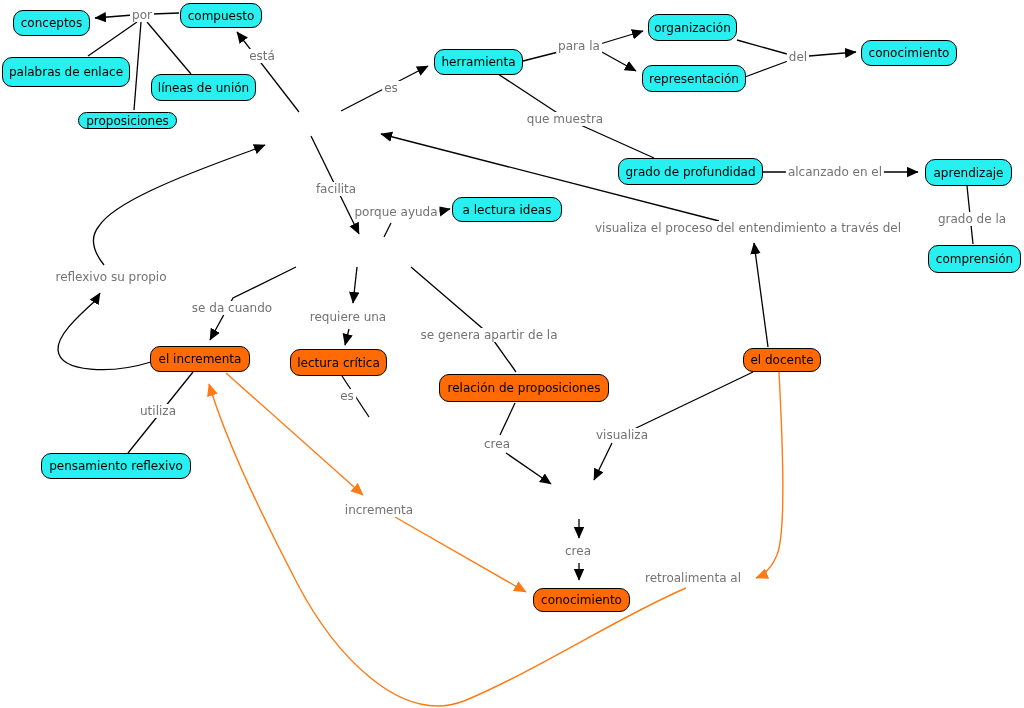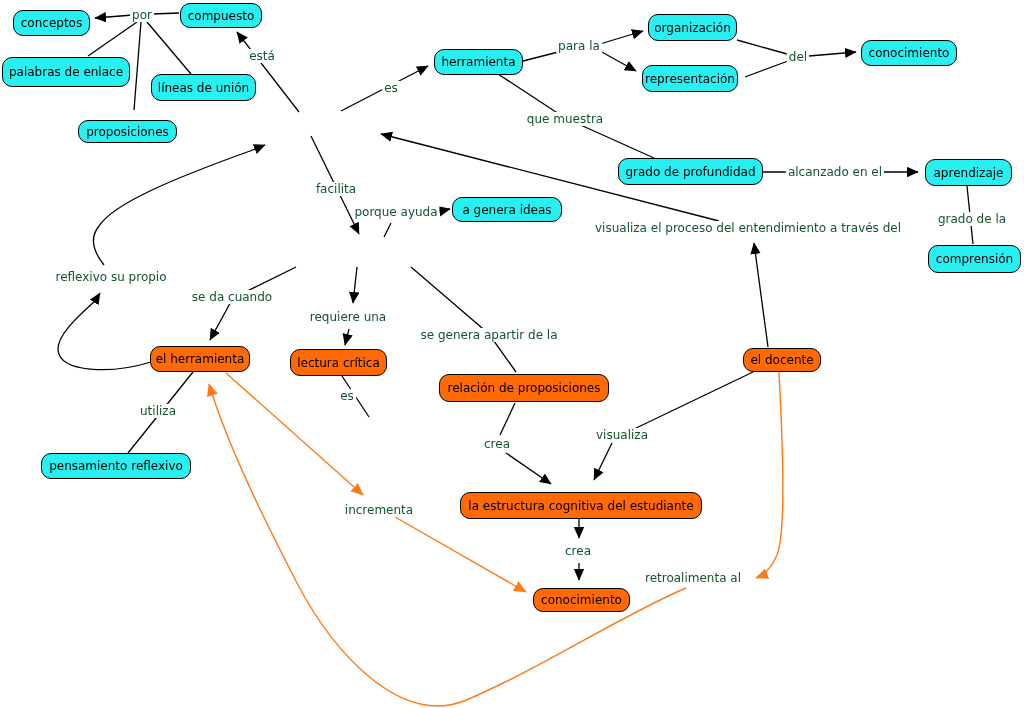--- a/index.html
+++ b/index.html
@@ -3,21 +3,21 @@
 <meta charset="utf-8">
 <style>
   html,body{margin:0;padding:0;background:#ffffff;}
   #canvas{
     position:relative;width:1024px;height:708px;background:#ffffff;overflow:hidden;
     font-family:"DejaVu Sans","Liberation Sans",sans-serif;
   }
   #edges{position:absolute;left:0;top:0;z-index:1;}
   .elabel{
     position:absolute;z-index:2;transform:translate(-50%,-50%);
-    font-size:12px;color:#14532d;background:#ffffff;padding:0 2px;white-space:nowrap;
+    font-size:12px;color:#737373;background:#ffffff;padding:0 2px;white-space:nowrap;
   }
   .node{
     position:absolute;z-index:3;box-sizing:border-box;
     display:flex;align-items:center;justify-content:center;
     border:1.5px solid #000;border-radius:10px;
     font-size:12px;color:#000;white-space:nowrap;
   }
   .cyan{background:#28f0f0;}
   .orange{background:#ff6a05;}
 </style>
@@ -85,45 +85,44 @@
   <span class="elabel" style="left:391px;top:88px">es</span>
   <span class="elabel" style="left:579px;top:46px">para la</span>
   <span class="elabel" style="left:798px;top:57px">del</span>
   <span class="elabel" style="left:565px;top:119px">que muestra</span>
   <span class="elabel" style="left:835px;top:172px">alcanzado en el</span>
   <span class="elabel" style="left:972px;top:219px">grado de la</span>
   <span class="elabel" style="left:336px;top:189px">facilita</span>
   <span class="elabel" style="left:396px;top:212px">porque ayuda</span>
   <span class="elabel" style="left:748px;top:228px">visualiza el proceso del entendimiento a través del</span>
   <span class="elabel" style="left:111px;top:277px">reflexivo su propio</span>
-  <span class="elabel" style="left:232px;top:297px">se da cuando</span>
+  <span class="elabel" style="left:232px;top:308px">se da cuando</span>
   <span class="elabel" style="left:348px;top:317px">requiere una</span>
   <span class="elabel" style="left:489px;top:335px">se genera apartir de la</span>
   <span class="elabel" style="left:347px;top:396px">es</span>
   <span class="elabel" style="left:158px;top:411px">utiliza</span>
   <span class="elabel" style="left:497px;top:444px">crea</span>
   <span class="elabel" style="left:622px;top:435px">visualiza</span>
   <span class="elabel" style="left:379px;top:510px">incrementa</span>
   <span class="elabel" style="left:578px;top:551px">crea</span>
   <span class="elabel" style="left:693px;top:578px">retroalimenta al</span>
 
   <div class="node cyan" style="left:13px;top:10px;width:77px;height:26px">conceptos</div>
   <div class="node cyan" style="left:180px;top:3px;width:82px;height:25px">compuesto</div>
   <div class="node cyan" style="left:2px;top:57px;width:128px;height:30px">palabras de enlace</div>
   <div class="node cyan" style="left:151px;top:74px;width:105px;height:27px">líneas de unión</div>
-  <div class="node cyan" style="left:78px;top:120px;width:99px;height:23px">proposiciones</div>
+  <div class="node cyan" style="left:78px;top:112px;width:99px;height:17px">proposiciones</div>
   <div class="node cyan" style="left:434px;top:49px;width:89px;height:26px">herramienta</div>
   <div class="node cyan" style="left:648px;top:14px;width:89px;height:27px">organización</div>
-  <div class="node cyan" style="left:642px;top:65px;width:96px;height:27px">representación</div>
+  <div class="node cyan" style="left:642px;top:65px;width:104px;height:27px">representación</div>
   <div class="node cyan" style="left:861px;top:40px;width:96px;height:26px">conocimiento</div>
   <div class="node cyan" style="left:618px;top:158px;width:145px;height:27px">grado de profundidad</div>
   <div class="node cyan" style="left:925px;top:159px;width:87px;height:27px">aprendizaje</div>
   <div class="node cyan" style="left:928px;top:245px;width:93px;height:28px">comprensión</div>
-  <div class="node cyan" style="left:452px;top:197px;width:110px;height:25px">a genera ideas</div>
+  <div class="node cyan" style="left:452px;top:197px;width:110px;height:25px">a lectura ideas</div>
   <div class="node cyan" style="left:41px;top:453px;width:150px;height:26px">pensamiento reflexivo</div>
-  <div class="node orange" style="left:150px;top:346px;width:100px;height:26px">el herramienta</div>
+  <div class="node orange" style="left:150px;top:346px;width:100px;height:26px">el incrementa</div>
   <div class="node orange" style="left:290px;top:349px;width:97px;height:27px">lectura crítica</div>
   <div class="node orange" style="left:439px;top:374px;width:170px;height:28px">relación de proposiciones</div>
   <div class="node orange" style="left:743px;top:348px;width:78px;height:24px">el docente</div>
-  <div class="node orange" style="left:460px;top:492px;width:242px;height:27px">la estructura cognitiva del estudiante</div>
   <div class="node orange" style="left:533px;top:588px;width:97px;height:24px">conocimiento</div>
 
 </div>
 
 </body></html>

